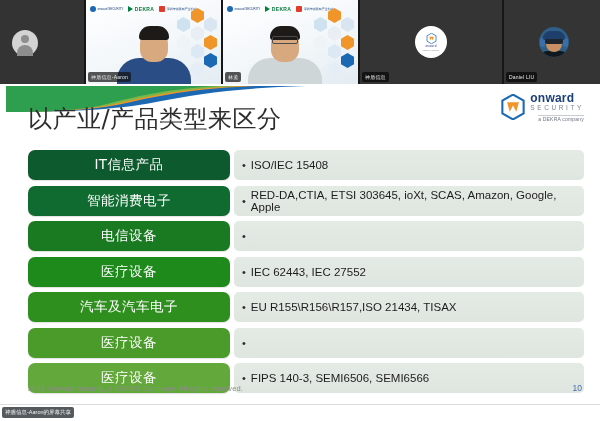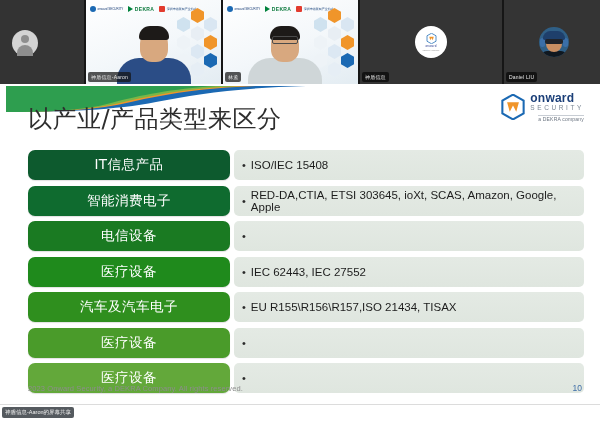--- a/index.html
+++ b/index.html
@@ -309,20 +309,21 @@
           <div class="cat" style="background:#4a9b2a;font-family:Liberation Mono, monospace;">医疗设备</div>
           <div class="std">
             <span class="bullet">•</span>
           </div>
         </div>
 
         <div class="row">
           <div class="cat" style="background:#63a83a;">医疗设备</div>
           <div class="std">
             <span class="bullet">•</span>
+            <span>FIPS 140-3, SEMI6506, SEMI6566</span>
           </div>
         </div>
 
       </div>
 
       <div class="footer">
         <span class="fl">2023 Onward Security, a DEKRA Company. All rights reserved.</span>
         <span class="fr">10</span>
       </div>
 

